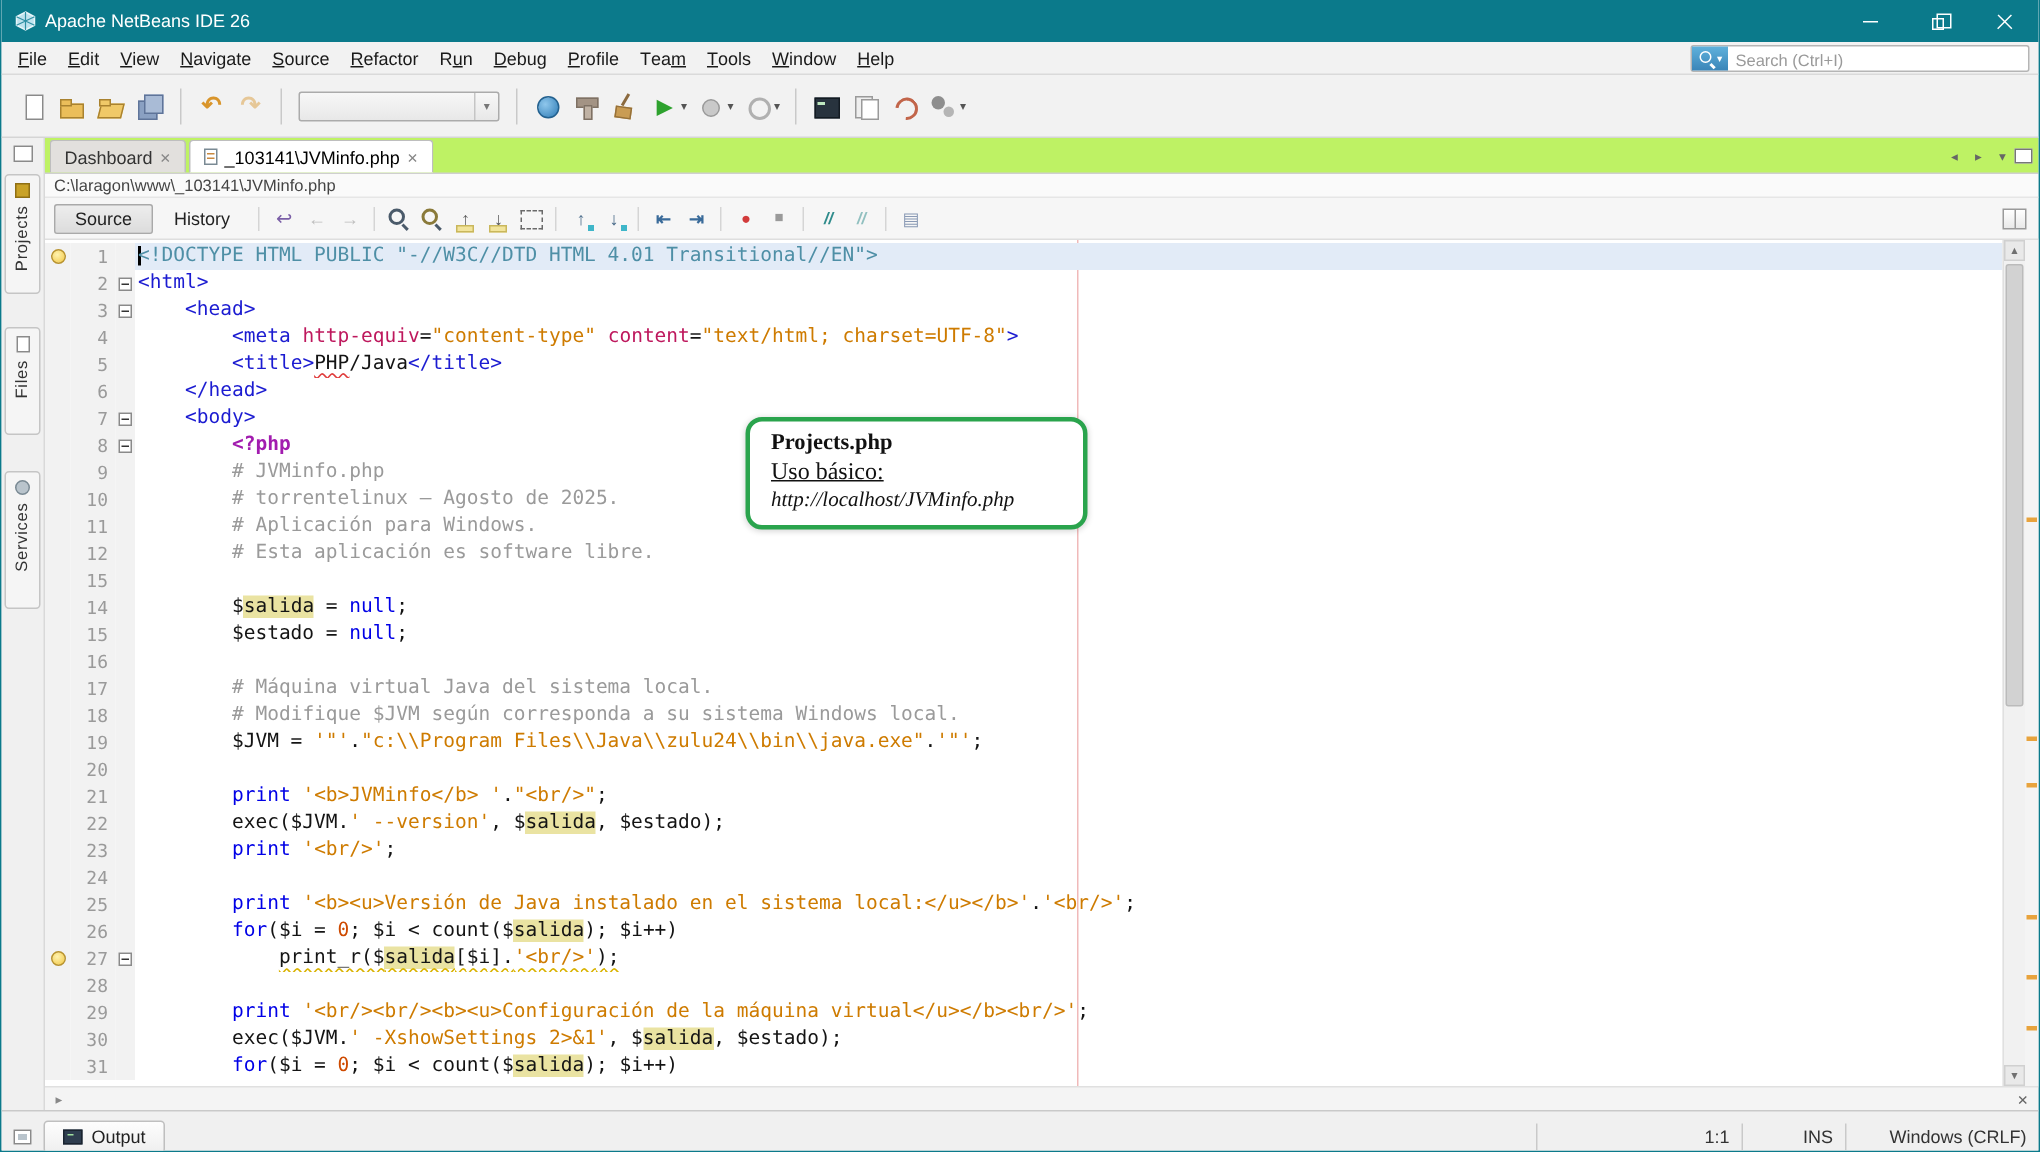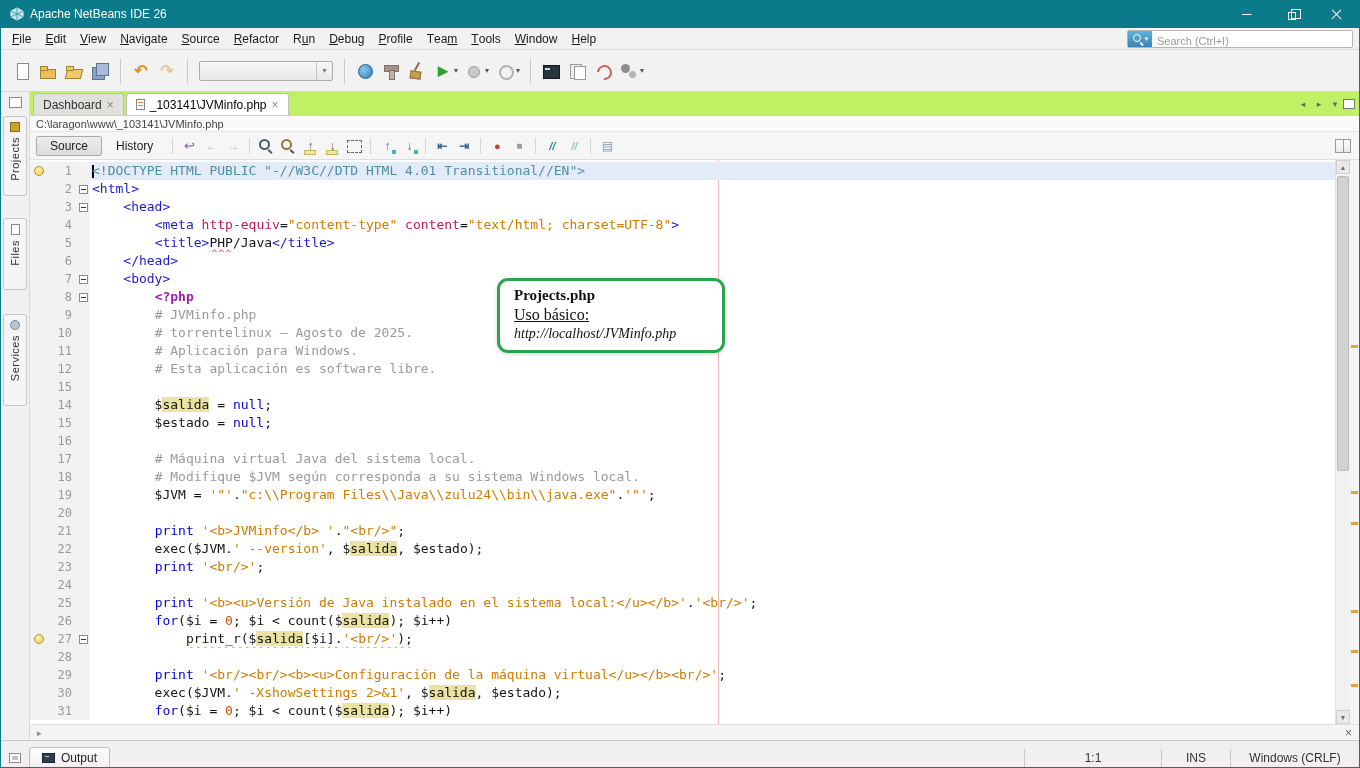--- a/index.html
+++ b/index.html
@@ -150,21 +150,21 @@
 .crumb-bar{height:16px;background:#F4F4F4;border-top:1px solid #E0E0E0;display:flex;align-items:center;padding:0 7px;font-size:10px;color:#8A8A8A}
 .crumb-arrow{font-size:9px;color:#888}
 .crumb-close{font-size:12px;color:#666}
 
 .bottom-bar{height:34px;background:#F0F0F0;border-top:1px solid #C9C9C9;display:flex;align-items:center;padding:0 8px;gap:8px}
 .dock-ico{width:12px;height:10px;border:1px solid #8A8A8A;background:#FFF;position:relative}
 .dock-ico::before{content:"";position:absolute;left:2px;top:2px;width:6px;height:4px;background:#B9C4CC}
 .out-tab{display:flex;align-items:center;gap:6px;background:linear-gradient(#FDFDFD,#EFEFEF);border:1px solid #BFBFBF;border-radius:3px;padding:3px 12px;font-size:12px;color:#222}
 .term-ico{width:13px;height:10px;background:#2E3D4F;border:1px solid #1A2430;position:relative}
 .term-ico::before{content:"";position:absolute;left:2px;top:2px;width:4px;height:1px;background:#9FE0A0}
-.scell{text-align:center;font-size:12px;color:#333}
+.scell{text-align:right;font-size:12px;color:#333}
 .sdiv{width:1px;height:18px;background:#C9C9C9}
 </style>
 </head>
 <body>
 
 <div class="window">
 
   <div class="titlebar">
     <span style="display:flex">
         <svg width="14" height="14" viewBox="0 0 14 14">

